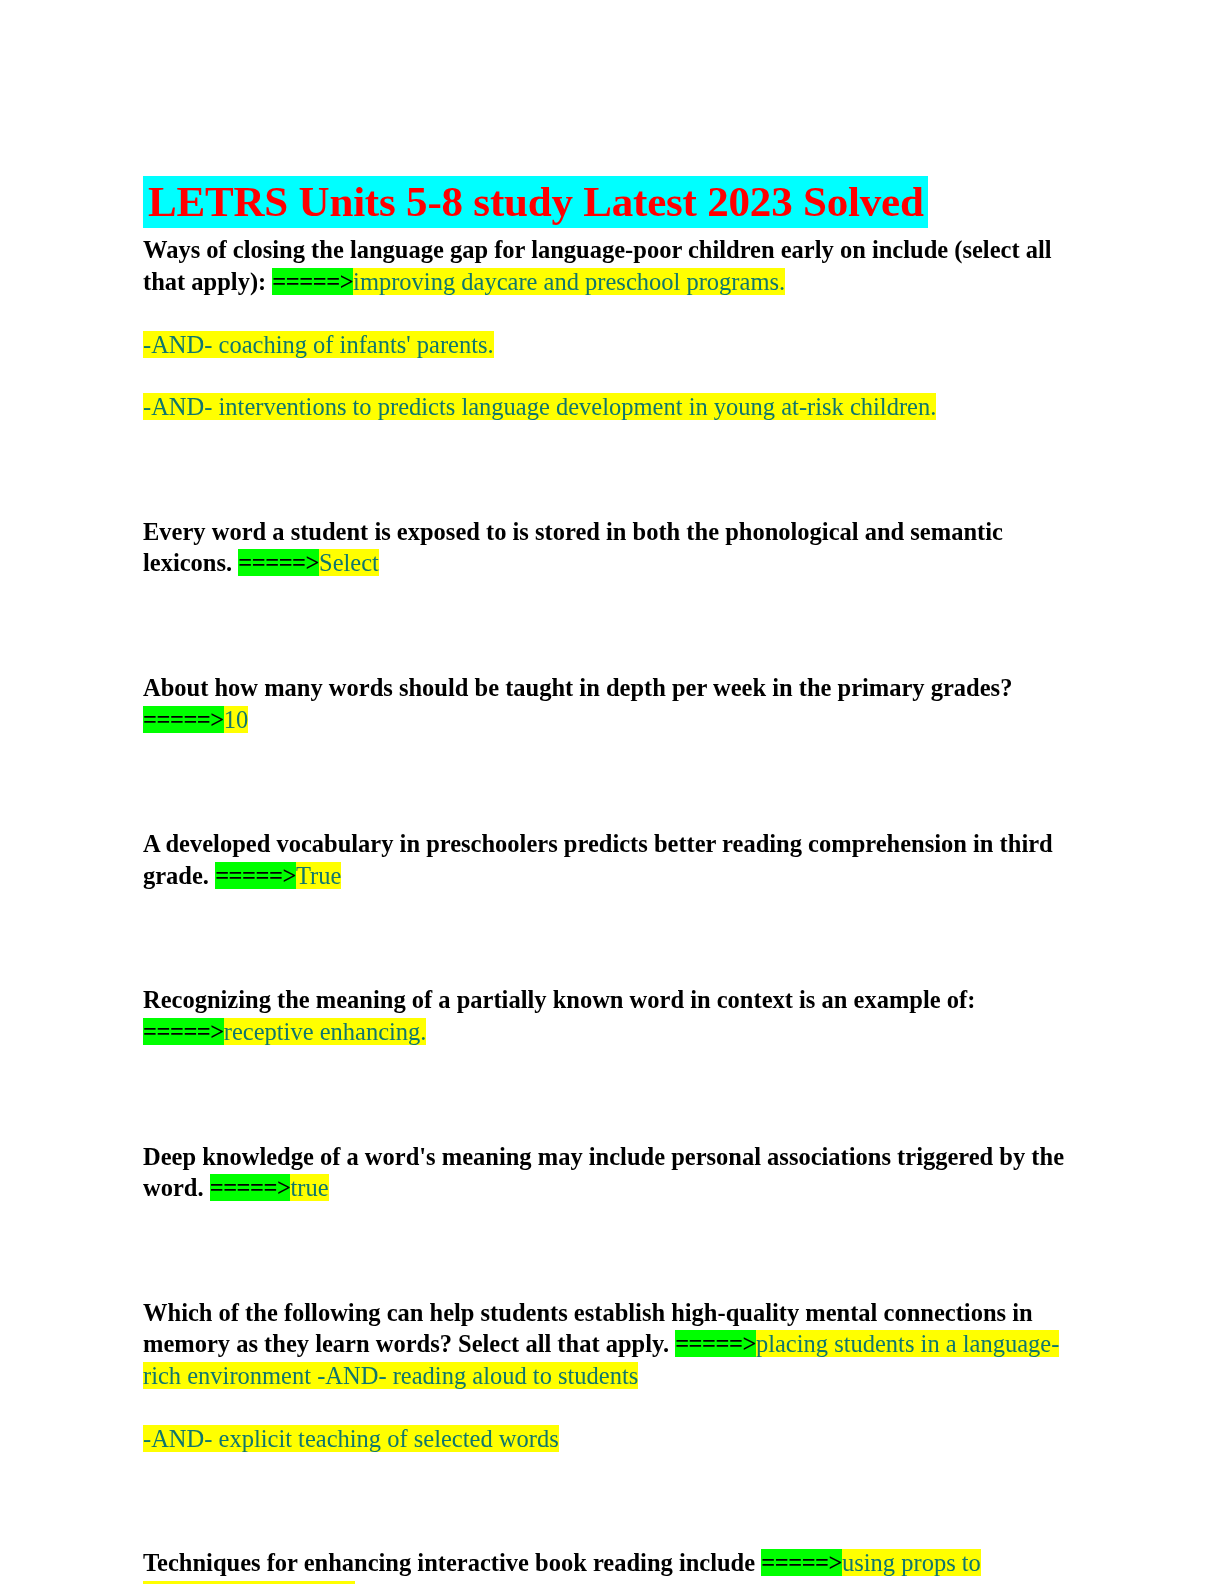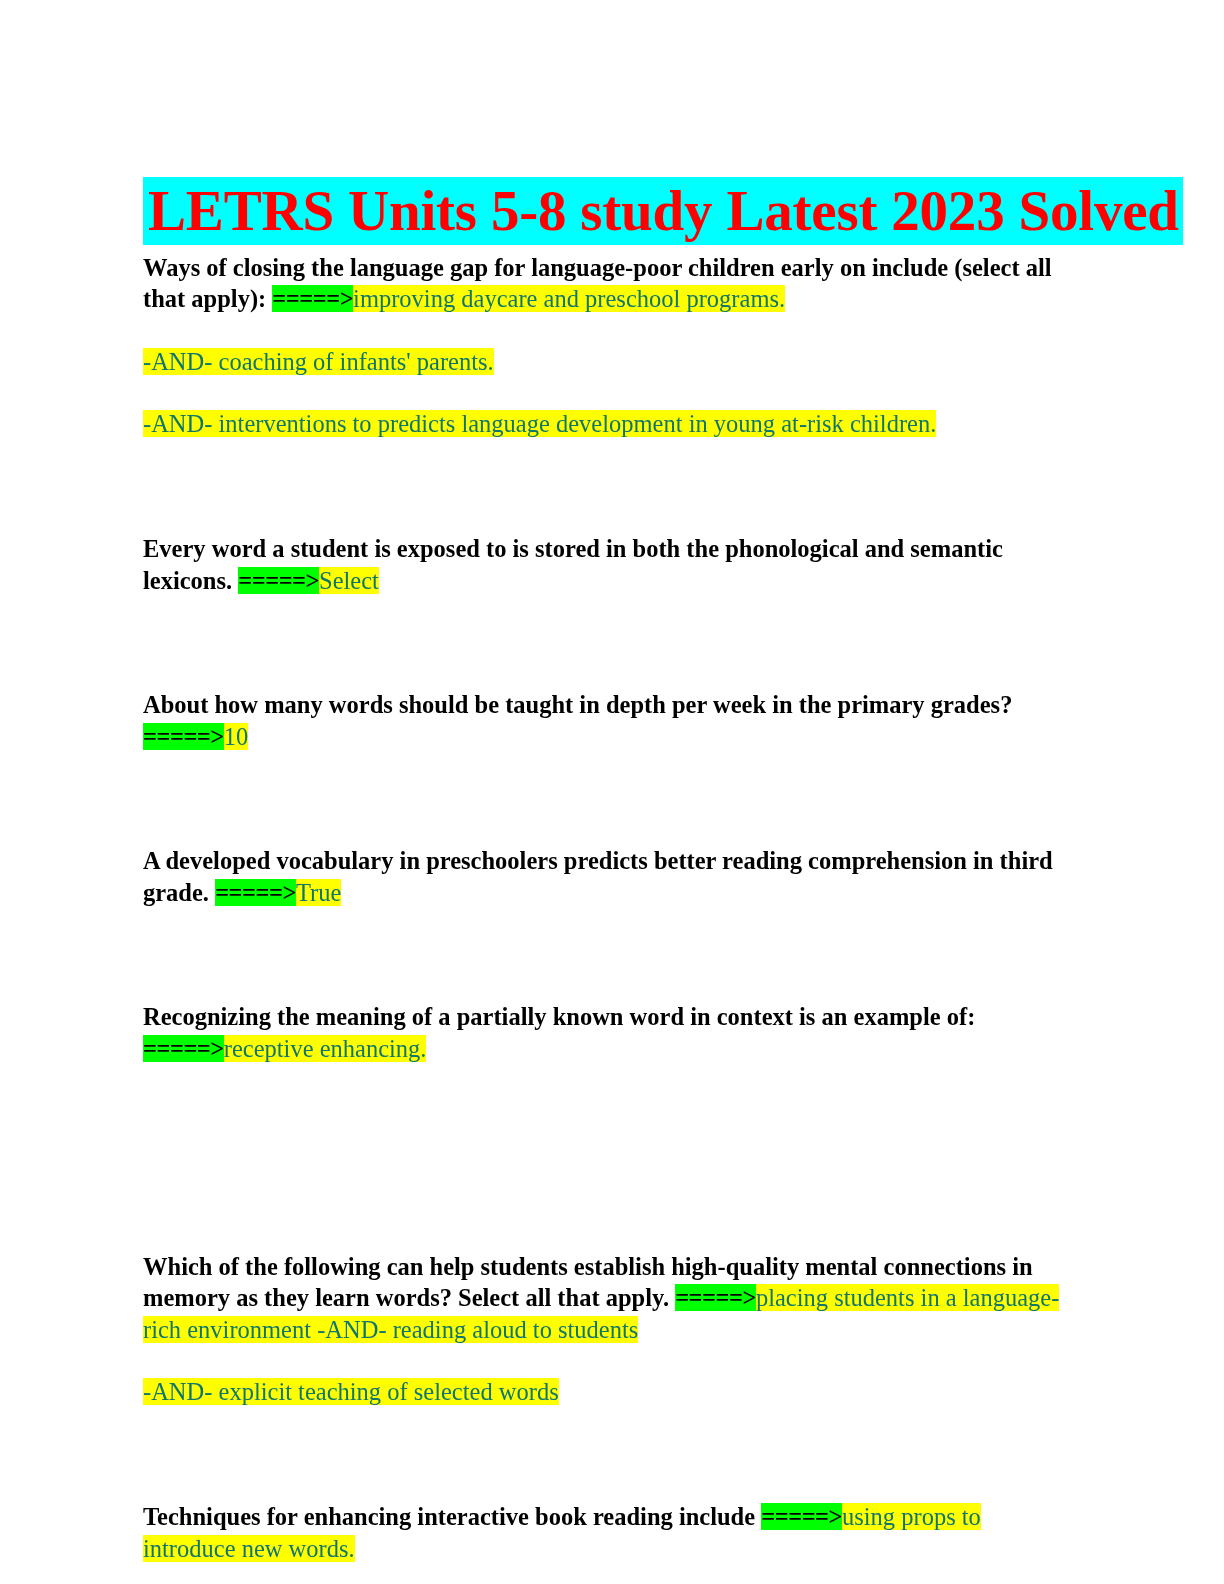--- a/index.html
+++ b/index.html
@@ -23,21 +23,21 @@
   #content {
     position: absolute;
     left: 143px;
     top: 176px;
     width: 935px;
   }
 
   
   .doc-title {
     margin: 0 0 6px 0;
-    font-size: 57px;
+    font-size: 43px;
     line-height: 1.22;
     font-weight: 700;
     color: #ff0000;
     white-space: nowrap;
     letter-spacing: -0.2px;
   }
   .doc-title .hl-cyan {
     background: #00ffff;
     padding: 2px 4px 3px 5px;
   }
@@ -101,20 +101,21 @@
     <p class="spacer">&nbsp;</p>
 
     <p class="qa"><span>A developed vocabulary in preschoolers predicts better reading comprehension in third grade. </span><span class="hl-green">=====&gt;</span><span class="hl-yellow ans">True</span></p>
     <p class="spacer big">&nbsp;</p>
     <p class="spacer">&nbsp;</p>
 
     <p class="qa"><span>Recognizing the meaning of a partially known word in context is an example of: </span><span class="hl-green">=====&gt;</span><span class="hl-yellow ans">receptive enhancing.</span></p>
     <p class="spacer big">&nbsp;</p>
     <p class="spacer">&nbsp;</p>
 
+    <p class="qa"><span>Deep knowledge of a word's meaning may include personal associations triggered by the word. </span><span class="hl-green">=====&gt;</span><span class="hl-yellow ans">true</span></p>
     <p class="spacer big">&nbsp;</p>
     <p class="spacer">&nbsp;</p>
 
     <p class="qa"><span>Which of the following can help students establish high-quality mental connections in memory as they learn words? Select all that apply. </span><span class="hl-green">=====&gt;</span><span class="hl-yellow ans">placing students in a language-rich environment -AND- reading aloud to students</span></p>
     <p class="spacer">&nbsp;</p>
     <p class="qa"><span class="hl-yellow ans">-AND- explicit teaching of selected words</span></p>
     <p class="spacer big">&nbsp;</p>
     <p class="spacer">&nbsp;</p>
 
     <p class="qa"><span>Techniques for enhancing interactive book reading include </span><span class="hl-green">=====&gt;</span><span class="hl-yellow ans">using props to introduce new words.</span></p>

